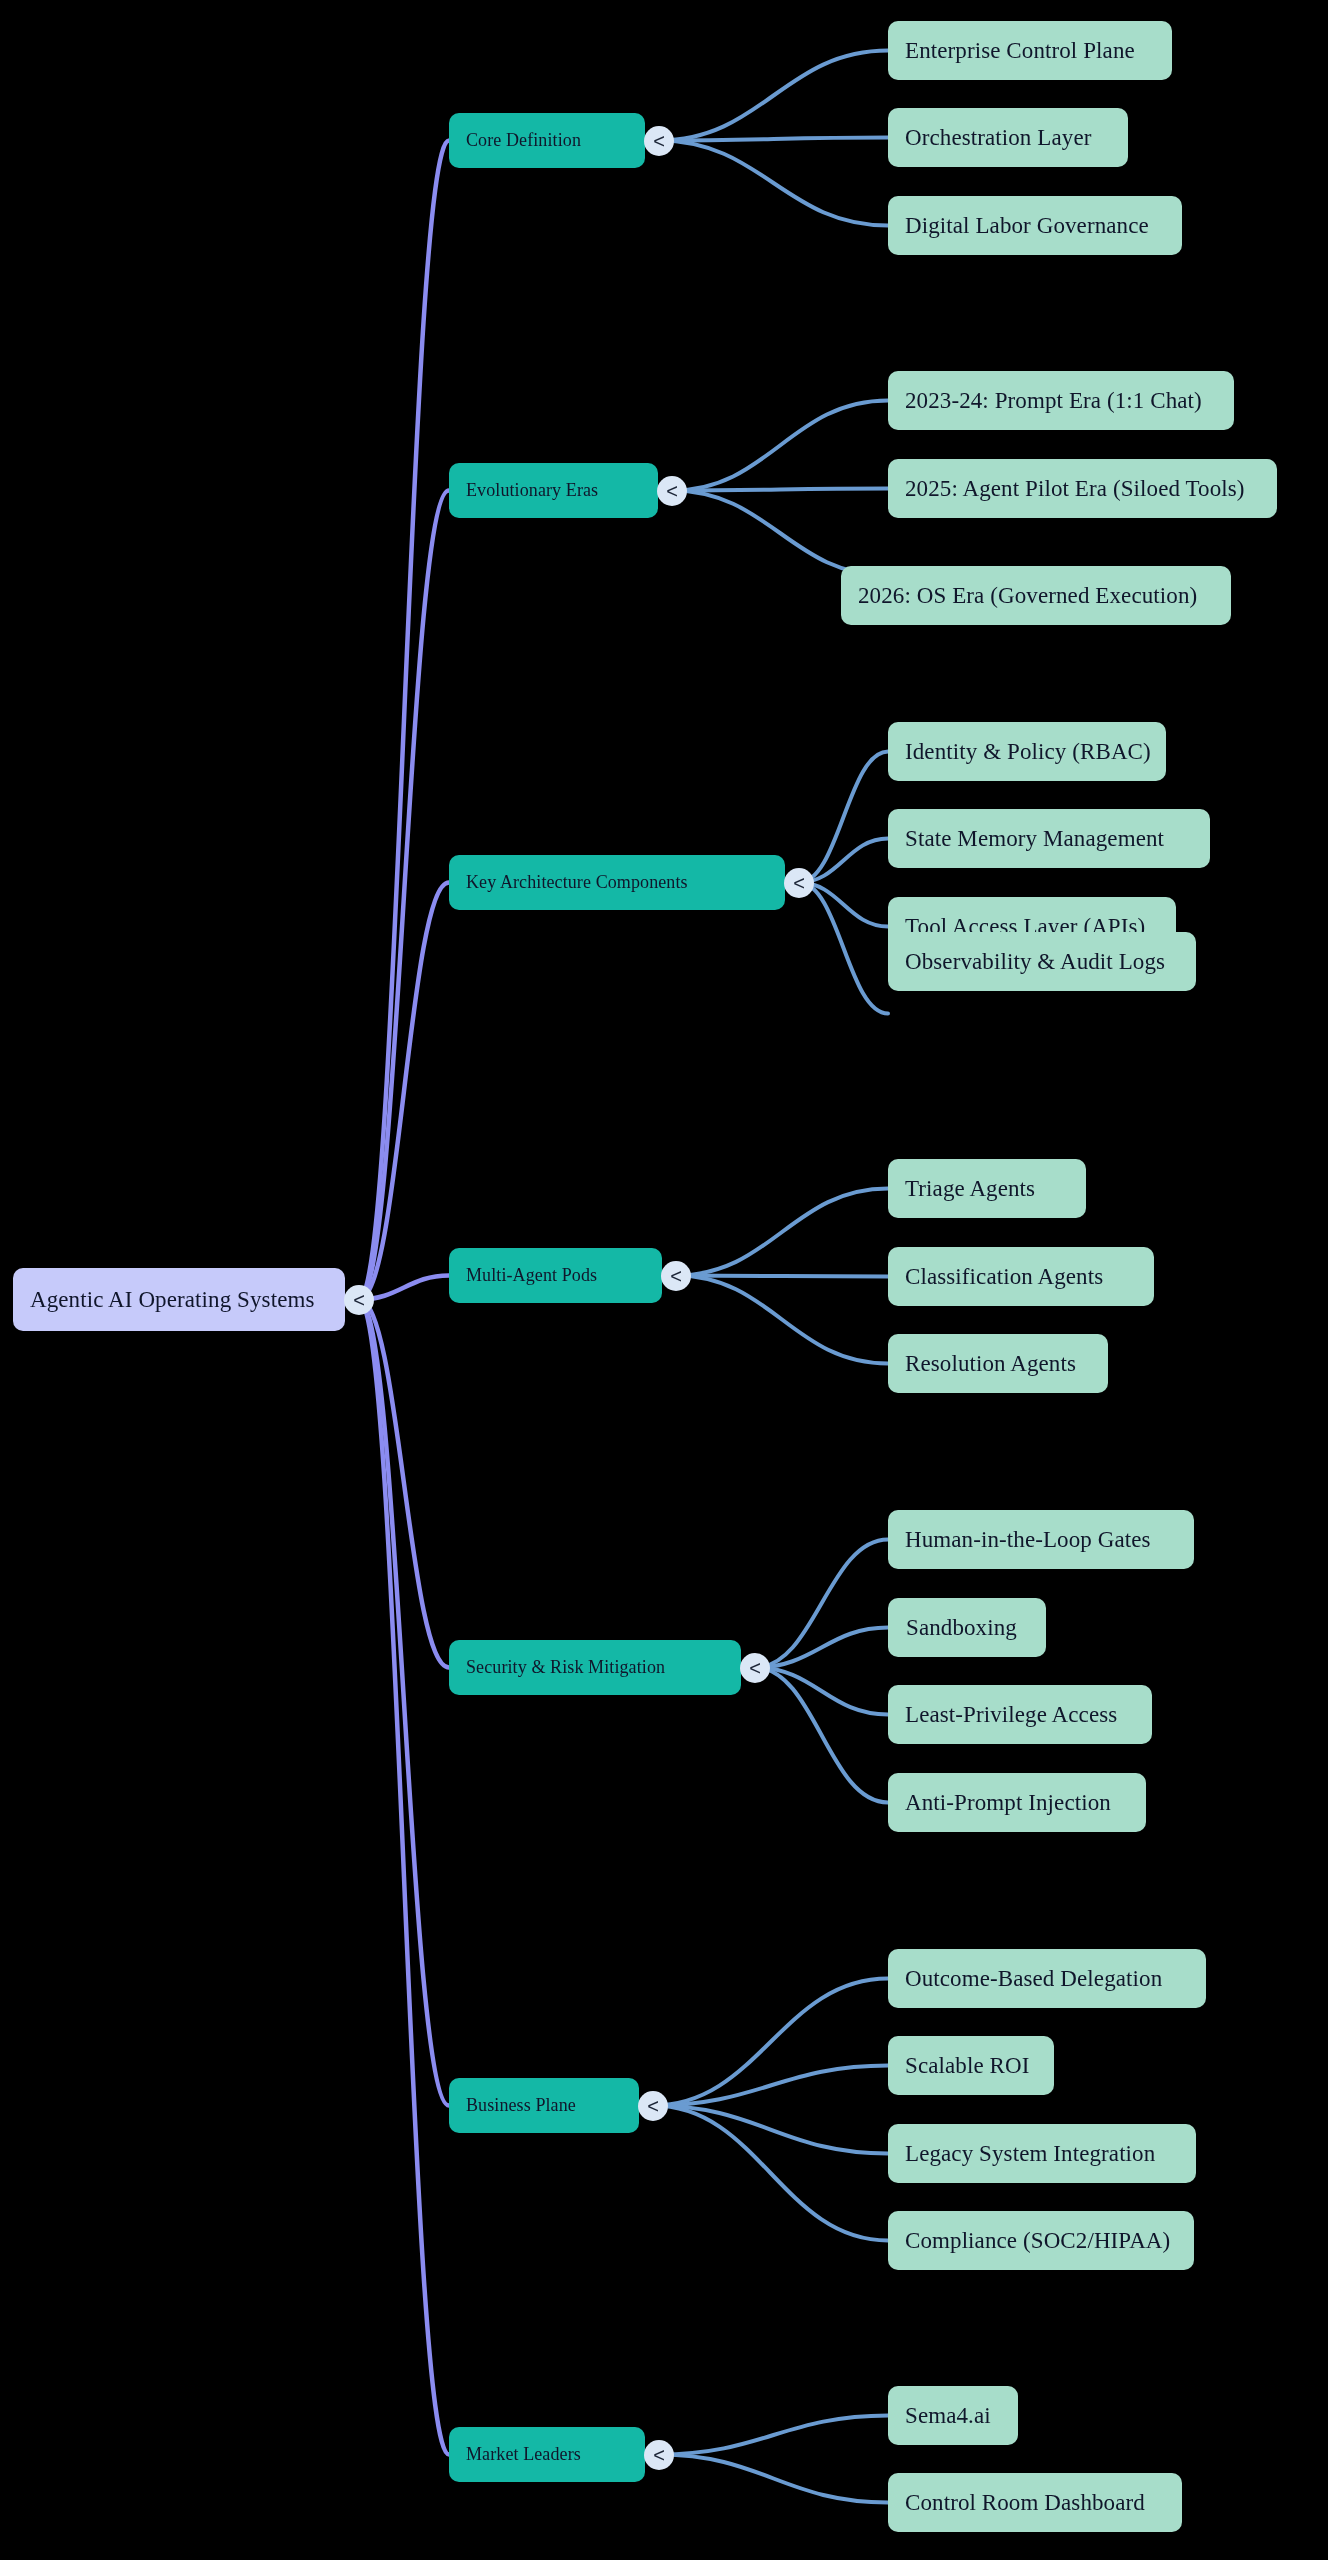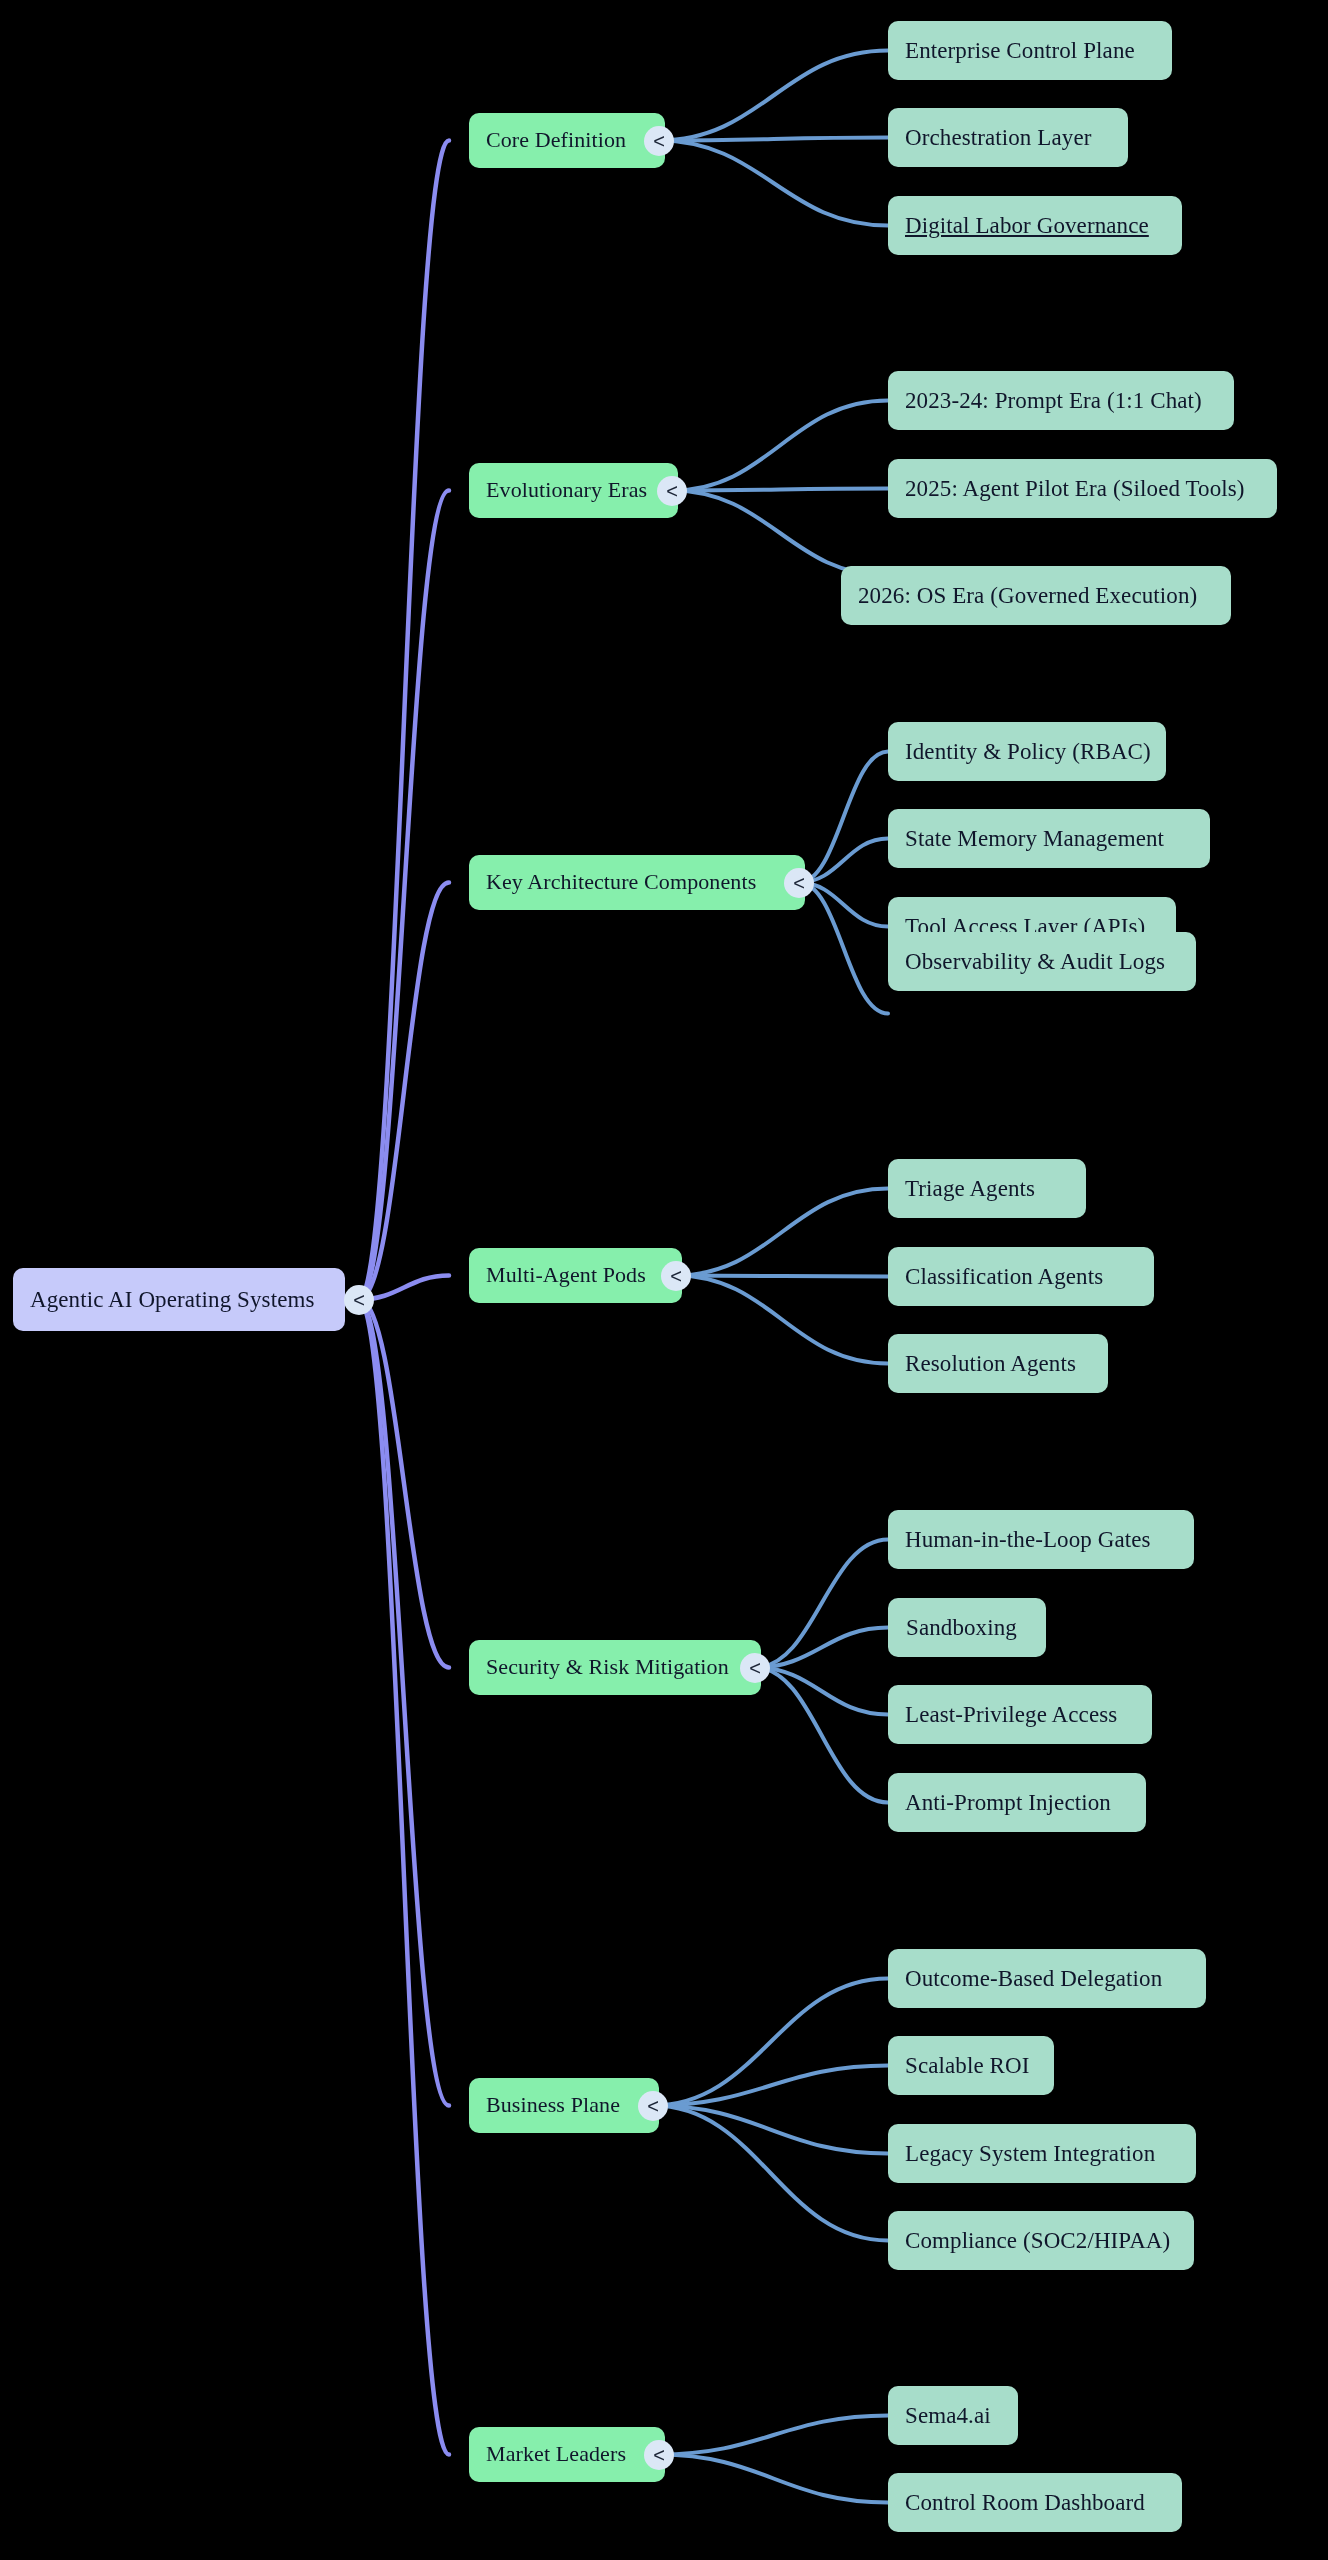--- a/index.html
+++ b/index.html
@@ -32,23 +32,22 @@
     color: #10162b;
     letter-spacing: 0.1px;
     white-space: nowrap;
     padding: 0 17px;
   }
   .node-root {
     background: #c6cafa;
     font-size: 23px;
   }
   .node-branch {
-    background: #86efac;
-    font-size: 22px;
-    margin-left: 20px;
+    background: #14b8a6;
+    font-size: 18px;
   }
   .node-leaf {
     background: #a7ddca;
     font-size: 23px;
   }
   .collapse-btn {
     position: absolute;
     width: 30px;
     height: 30px;
     border-radius: 50%;
@@ -116,21 +115,21 @@
       </div>
       <div class="collapse-btn" style="left: 644px; top: 125.5px;">
         <span>&lt;</span>
       </div>
       <div class="node node-leaf" style="left: 888px; top: 21px; width: 284px; height: 59px;">
         <span class="node-label">Enterprise Control Plane</span>
       </div>
       <div class="node node-leaf" style="left: 888px; top: 108px; width: 240px; height: 59px;">
         <span class="node-label">Orchestration Layer</span>
       </div>
-      <div class="node node-leaf" style="left: 888px; top: 196px; width: 294px; height: 59px; text-decoration: underline;">
+      <div class="node node-leaf" style="left: 888px; top: 196px; width: 294px; height: 59px;">
         <span class="node-label">Digital Labor Governance</span>
       </div>
       <div class="node node-branch" style="left: 449px; top: 463px; width: 209px; height: 55px;">
         <span class="node-label">Evolutionary Eras</span>
       </div>
       <div class="collapse-btn" style="left: 657px; top: 475.5px;">
         <span>&lt;</span>
       </div>
       <div class="node node-leaf" style="left: 888px; top: 371px; width: 346px; height: 59px;">
         <span class="node-label">2023-24: Prompt Era (1:1 Chat)</span>

